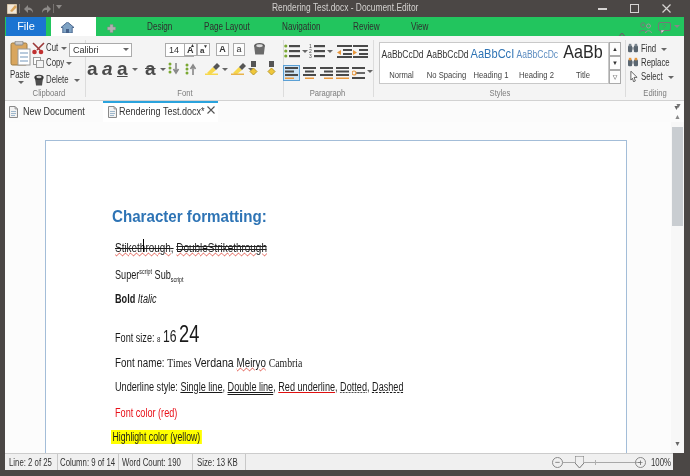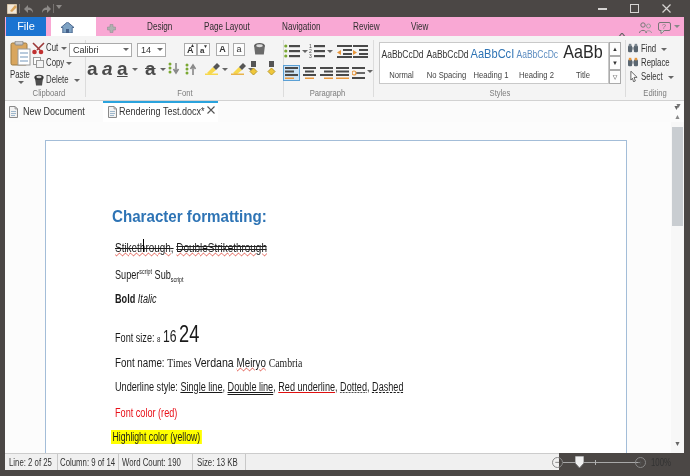--- a/index.html
+++ b/index.html
@@ -3,21 +3,21 @@
 <meta charset="utf-8">
 <style>
 * { margin:0; padding:0; box-sizing:border-box; }
 html,body { width:690px; height:476px; overflow:hidden; }
 body { position:relative; font-family:"Liberation Sans",sans-serif; background:#4b4745; }
 .abs { position:absolute; }
 
 #titlebar { position:absolute; left:0; top:0; width:690px; height:17px; background:#4b4745; color:#d9d7d5; }
 #title { position:absolute; left:0; right:0; top:2px; text-align:center; font-size:10px; color:#d3d1cf; }
 
-#menubar { position:absolute; left:5px; top:17px; width:679px; height:19px; background:#f9a8d4; }
+#menubar { position:absolute; left:5px; top:17px; width:679px; height:19px; background:#22c55e; }
 #filetab { position:absolute; left:1px; top:0px; width:40px; height:19px; background:#1b74d2; color:#fff; font-size:11px; text-align:center; line-height:19px; }
 .mtab { position:absolute; top:0; height:19px; line-height:19px; font-size:11px; color:#2f2f2f; transform:scaleX(0.74); transform-origin:0 50%; }
 
 #ribbon { position:absolute; left:5px; top:36px; width:679px; height:65px; background:#f4f4f4; border-bottom:1px solid #d2d2d2; }
 .gsep { position:absolute; top:4px; height:57px; width:1px; background:#dcdcdc; }
 .glabel { position:absolute; top:52px; font-size:9px; color:#7c7c7c; text-align:center; transform:scaleX(0.85); }
 .combo { position:absolute; top:7px; height:14px; background:#fff; border:1px solid #ababab; font-size:9px; color:#333; line-height:12px; padding-left:3px; }
 .combo .da { position:absolute; right:2px; top:4px; width:0; height:0; border-left:3px solid transparent; border-right:3px solid transparent; border-top:3px solid #666; }
 .btn { position:absolute; background:#fdfdfd; border:1px solid #ababab; font-size:9px; color:#333; text-align:center; }
 .rtext { position:absolute; font-size:10px; color:#333; white-space:nowrap; transform:scaleX(0.78); transform-origin:0 0; }
@@ -30,41 +30,42 @@
 #docarea { position:absolute; left:5px; top:122px; width:679px; height:331px; background:#fcfcfc; }
 #page { position:absolute; left:40px; top:18px; width:582px; height:313px; background:#fff; border:1px solid #a3bdd8; border-bottom:none; }
 .dstrike { position:relative; }
 .dstrike::before, .dstrike::after { content:""; position:absolute; left:0; right:0; height:1px; background:#222; }
 .dstrike::before { top:5px; }
 .dstrike::after { top:8px; }
 .dline { position:absolute; left:110px; white-space:nowrap; color:#1a1a1a; transform-origin:0 0; }
 
 #vscroll { position:absolute; left:666px; top:0px; width:13px; height:331px; background:#f7f7f7; }
 
-#statusbar { position:absolute; left:5px; top:453px; width:554px; height:17px; background:#f0f0f0; border-top:1px solid #cccccc; font-size:10px; color:#333; }
+#statusbar { position:absolute; left:5px; top:453px; width:668px; height:17px; background:#f0f0f0; border-top:1px solid #cccccc; font-size:10px; color:#333; }
 .ssep { position:absolute; top:0px; width:1px; height:16px; background:#c8c8c8; }
 .stext { position:absolute; top:3px; font-size:10px; color:#333; white-space:nowrap; transform:scaleX(0.78); transform-origin:0 0; }
 </style>
 </head>
 <body>
 
 <div id="titlebar">
   <svg class="abs" style="left:7px;top:4px" width="10" height="10" viewBox="0 0 10 10">
       <rect x="0" y="0" width="10" height="10" fill="#f0e6d8" stroke="#b9a27e"></rect>
       <path d="M3 7 L8 1 L10 3 L5 8 Z" fill="#d8a35c"></path>
     </svg>
   <div class="abs" style="left:19px;top:4px;width:1px;height:9px;background:#767270"></div>
   <svg class="abs" style="left:23px;top:4px" width="11" height="10" viewBox="0 0 11 10">
       <path d="M1 5 L5 1 L5 3.5 C8 3.5 10 5 10 9 C9 6.5 7.5 6 5 6 L5 9 Z" fill="#8d8a88"></path>
     </svg>
   <svg class="abs" style="left:41px;top:4px" width="11" height="10" viewBox="0 0 11 10">
       <path d="M10 5 L6 1 L6 3.5 C3 3.5 1 5 1 9 C2 6.5 3.5 6 6 6 L6 9 Z" fill="#8d8a88"></path>
     </svg>
   <div class="abs" style="left:53px;top:4px;width:1px;height:9px;background:#767270"></div>
   <div class="abs" style="left:56px;top:5px;width:0;height:0;border-left:3px solid transparent;border-right:3px solid transparent;border-top:4px solid #8d8a88"></div>
+  <div id="title"><span style="display:inline-block;transform:scaleX(0.84)">Rendering Test.docx - Document.Editor</span></div>
   <div class="abs" style="left:598px;top:8px;width:9px;height:1.5px;background:#d6d4d2"></div>
   <div class="abs" style="left:630px;top:4px;width:9px;height:9px;border:1px solid #d6d4d2"></div>
   <svg class="abs" style="left:662px;top:4px" width="9" height="9" viewBox="0 0 9 9">
       <path d="M0.5 0.5 L8.5 8.5 M8.5 0.5 L0.5 8.5" stroke="#d6d4d2" stroke-width="1.2"></path>
     </svg>
 </div>
 
 <div id="menubar">
   <div id="filetab">File</div>
   <div class="abs" style="left:46px;top:0;width:45px;height:19px;background:#ffffff"></div>
@@ -134,21 +135,21 @@
   <div class="da2" style="left:61px;top:26px"></div>
   <svg class="abs" style="left:28px;top:38px" width="12" height="12" viewBox="0 0 12 12">
       <path d="M2 4 L3 11.5 L9 11.5 L10 4 Z" fill="#4e4e4e"></path>
       <ellipse cx="6" cy="3.4" rx="4.6" ry="2.6" fill="#3a3a3a"></ellipse>
       <ellipse cx="6" cy="3" rx="2.6" ry="1.2" fill="#cfcfcf"></ellipse>
     </svg>
   <div class="rtext" style="left:41px;top:38px">Delete</div>
   <div class="da2" style="left:69px;top:43px"></div>
 
   <div class="combo" style="left:64px;width:63px">Calibri<span class="da"></span></div>
-  <div class="combo" style="left:132px;width:29px">14<span class="da"></span></div>
+  <div class="combo" style="left:160px;width:29px">14<span class="da"></span></div>
   <div class="btn" style="left:179px;top:7px;width:13px;height:13px">
       <span style="position:absolute;left:2px;top:1px;font-size:9px;font-weight:bold">A</span>
       <span style="position:absolute;right:1px;top:-2px;font-size:5px">▲</span>
     </div>
   <div class="btn" style="left:192px;top:7px;width:13px;height:13px">
       <span style="position:absolute;left:2px;top:2px;font-size:8px;font-weight:bold">a</span>
       <span style="position:absolute;right:1px;top:-1px;font-size:5px">▼</span>
     </div>
   <div class="btn" style="left:211px;top:7px;width:13px;height:13px;font-weight:bold">A</div>
   <div class="btn" style="left:228px;top:7px;width:12px;height:13px">a</div>

